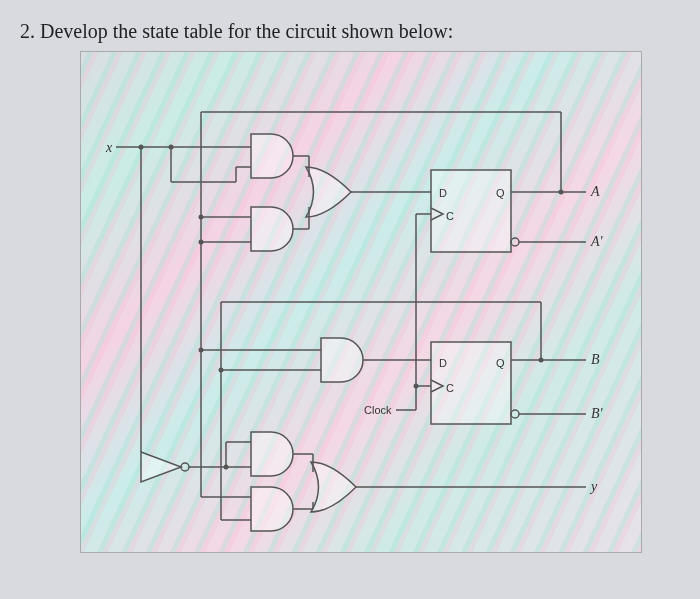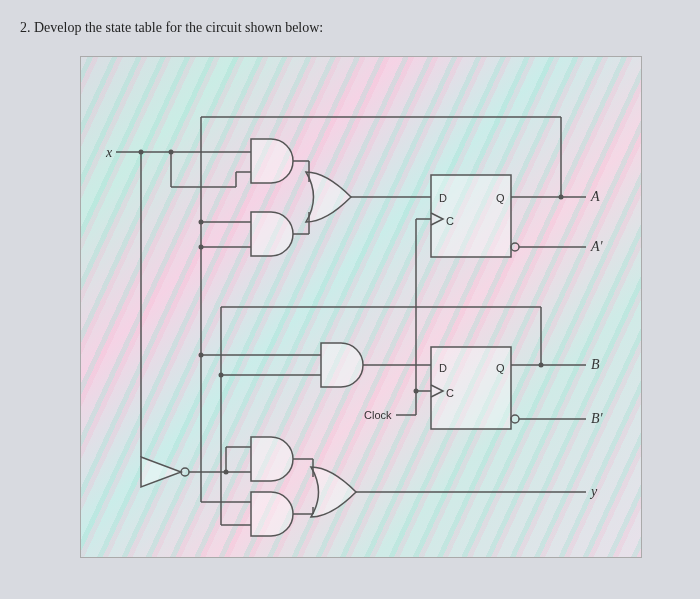--- a/index.html
+++ b/index.html
@@ -5,23 +5,23 @@
     body {
       margin: 0;
       padding: 20px;
       font-family: Georgia, 'Times New Roman', serif;
       background: #d8dae0;
       width: 700px;
       height: 599px;
       box-sizing: border-box;
     }
     .question {
-      font-size: 14px;
+      font-size: 20px;
       color: #222;
-      margin-bottom: 20px;
+      margin-bottom: 8px;
     }
     .diagram-area {
       position: relative;
       width: 560px;
       height: 500px;
       margin-left: 60px;
       background: linear-gradient(
         135deg,
         rgba(218,222,228,0.95) 0%,
         rgba(200,240,230,0.85) 15%,

